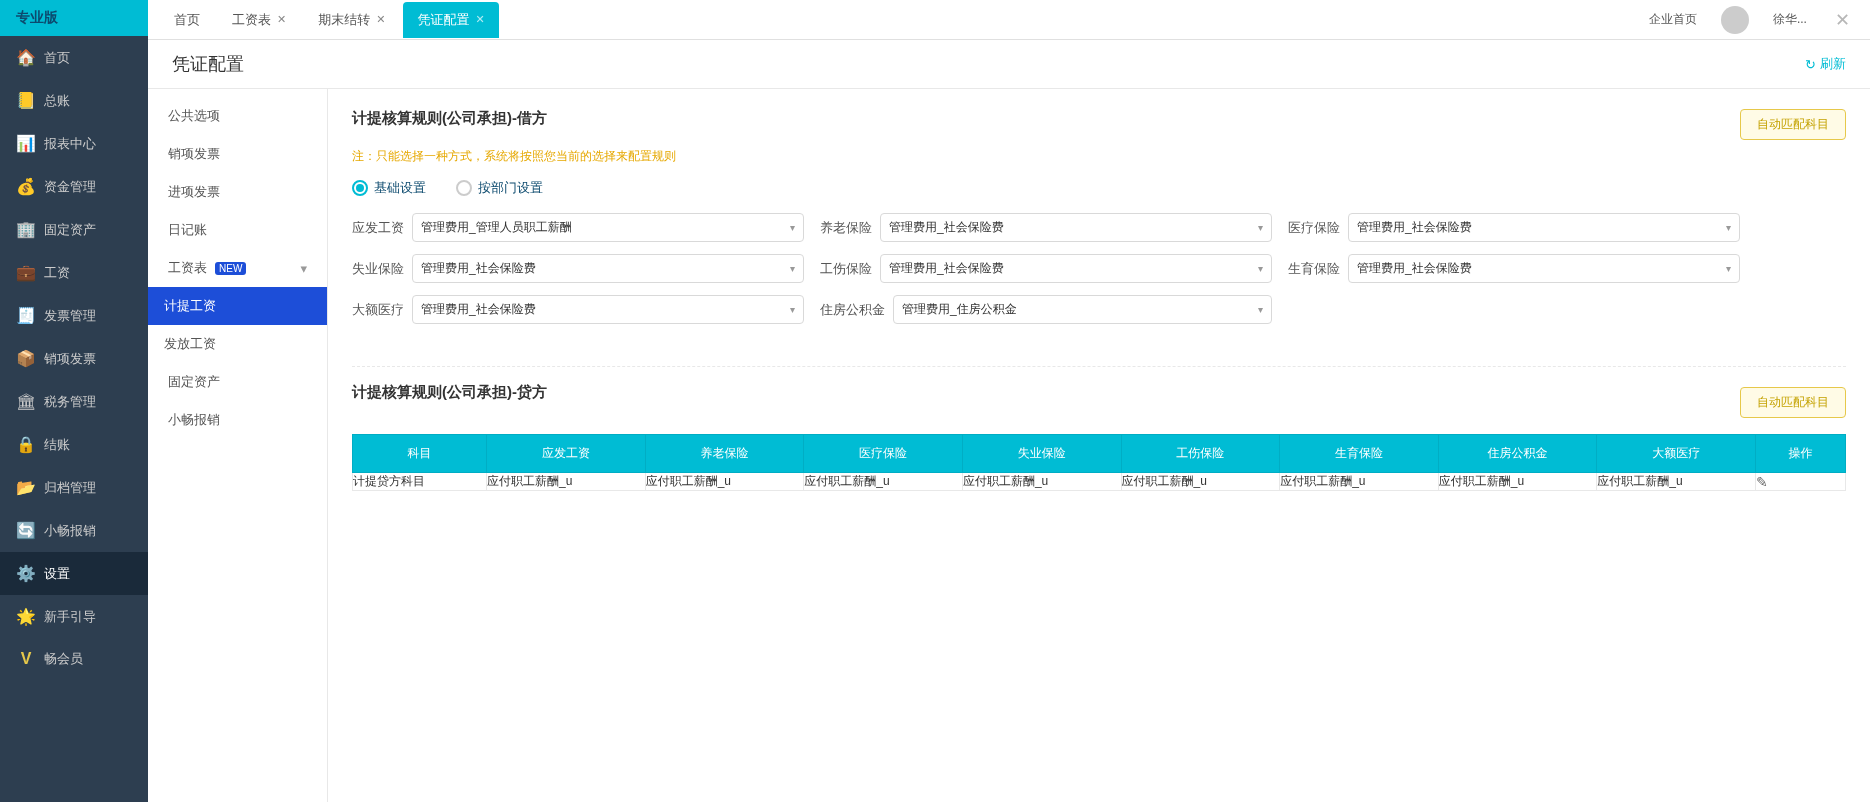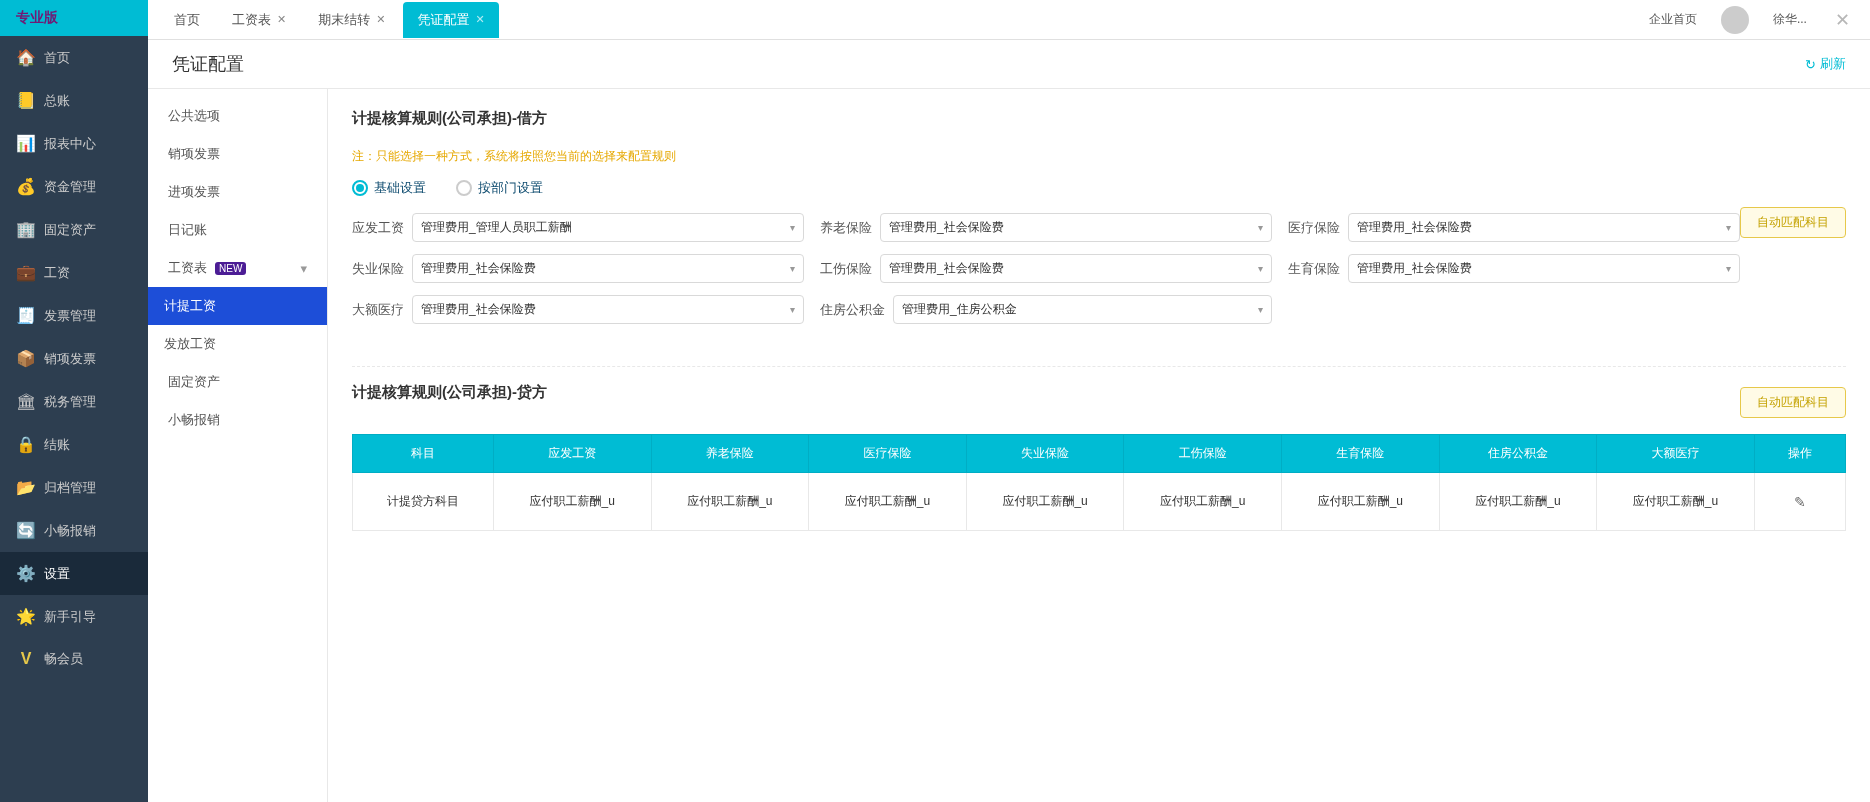--- a/index.html
+++ b/index.html
@@ -10,21 +10,21 @@
       width: 148px;
       background: #2d3e50;
       color: #ccc;
       display: flex;
       flex-direction: column;
       flex-shrink: 0;
       height: 100%;
     }
     .sidebar-brand {
       background: #00bcd4;
-      color: #701a75;
+      color: #0c4a6e;
       font-size: 14px;
       font-weight: bold;
       padding: 8px 16px;
       height: 36px;
       display: flex;
       align-items: center;
     }
     .sidebar-item {
       display: flex;
       align-items: center;
@@ -104,21 +104,21 @@
       padding: 10px 20px;
       cursor: pointer;
       color: #555;
       font-size: 13px;
       display: flex;
       align-items: center;
       justify-content: space-between;
     }
     .left-nav-item.active { background: #1d4ed8; color: white; }
     .left-nav-item .new-badge {
-      background: #4c1d95;
+      background: #1d4ed8;
       color: white;
       font-size: 10px;
       padding: 1px 4px;
       border-radius: 3px;
       margin-left: 4px;
     }
     .left-nav-sub { padding-left: 16px; }
     .nav-expand { color: #999; }
 
     
@@ -139,21 +139,21 @@
       padding-bottom: 8px;
     }
     .section-note {
       color: #e6a800;
       font-size: 12px;
       margin-bottom: 14px;
     }
     .section-header {
       display: flex;
       justify-content: space-between;
-      align-items: center;
+      align-items: flex-start;
       margin-bottom: 14px;
     }
     .section-header-left { flex: 1; }
 
     
     .radio-group {
       display: flex;
       align-items: center;
       gap: 30px;
       margin-bottom: 16px;
@@ -249,31 +249,31 @@
     .data-table {
       width: 100%;
       border-collapse: collapse;
       font-size: 12px;
     }
     .data-table thead tr {
       background: #00bcd4;
       color: white;
     }
     .data-table thead th {
-      padding: 10px 24px;
+      padding: 10px 12px;
       text-align: center;
       font-weight: 500;
       border: 1px solid #00adc4;
     }
     .data-table tbody tr {
       background: white;
     }
     .data-table tbody td {
-      padding: 20px;
-      text-align: center;
+      padding: 0;
+      text-align: left;
       border: 1px solid #e8e8e8;
       color: #333;
     }
     .table-cell-text {
       overflow: hidden;
       text-overflow: ellipsis;
       white-space: nowrap;
       max-width: 100px;
     }
     .edit-icon { color: #666; cursor: pointer; font-size: 14px; }

